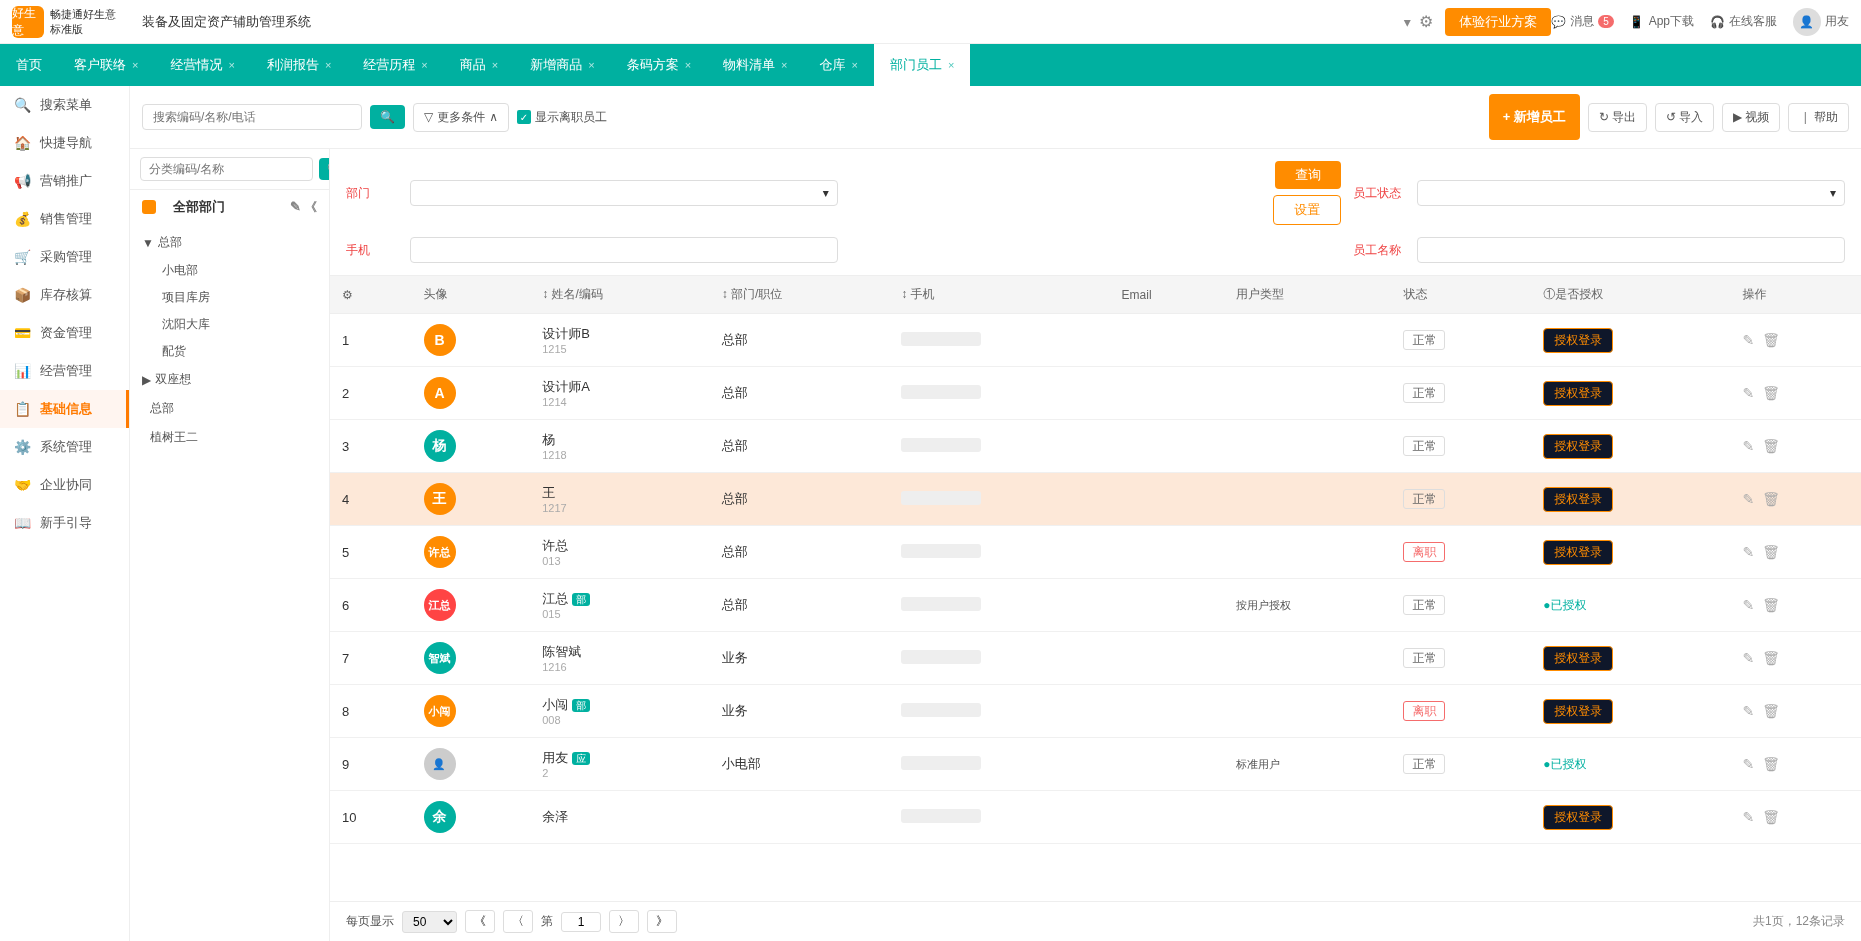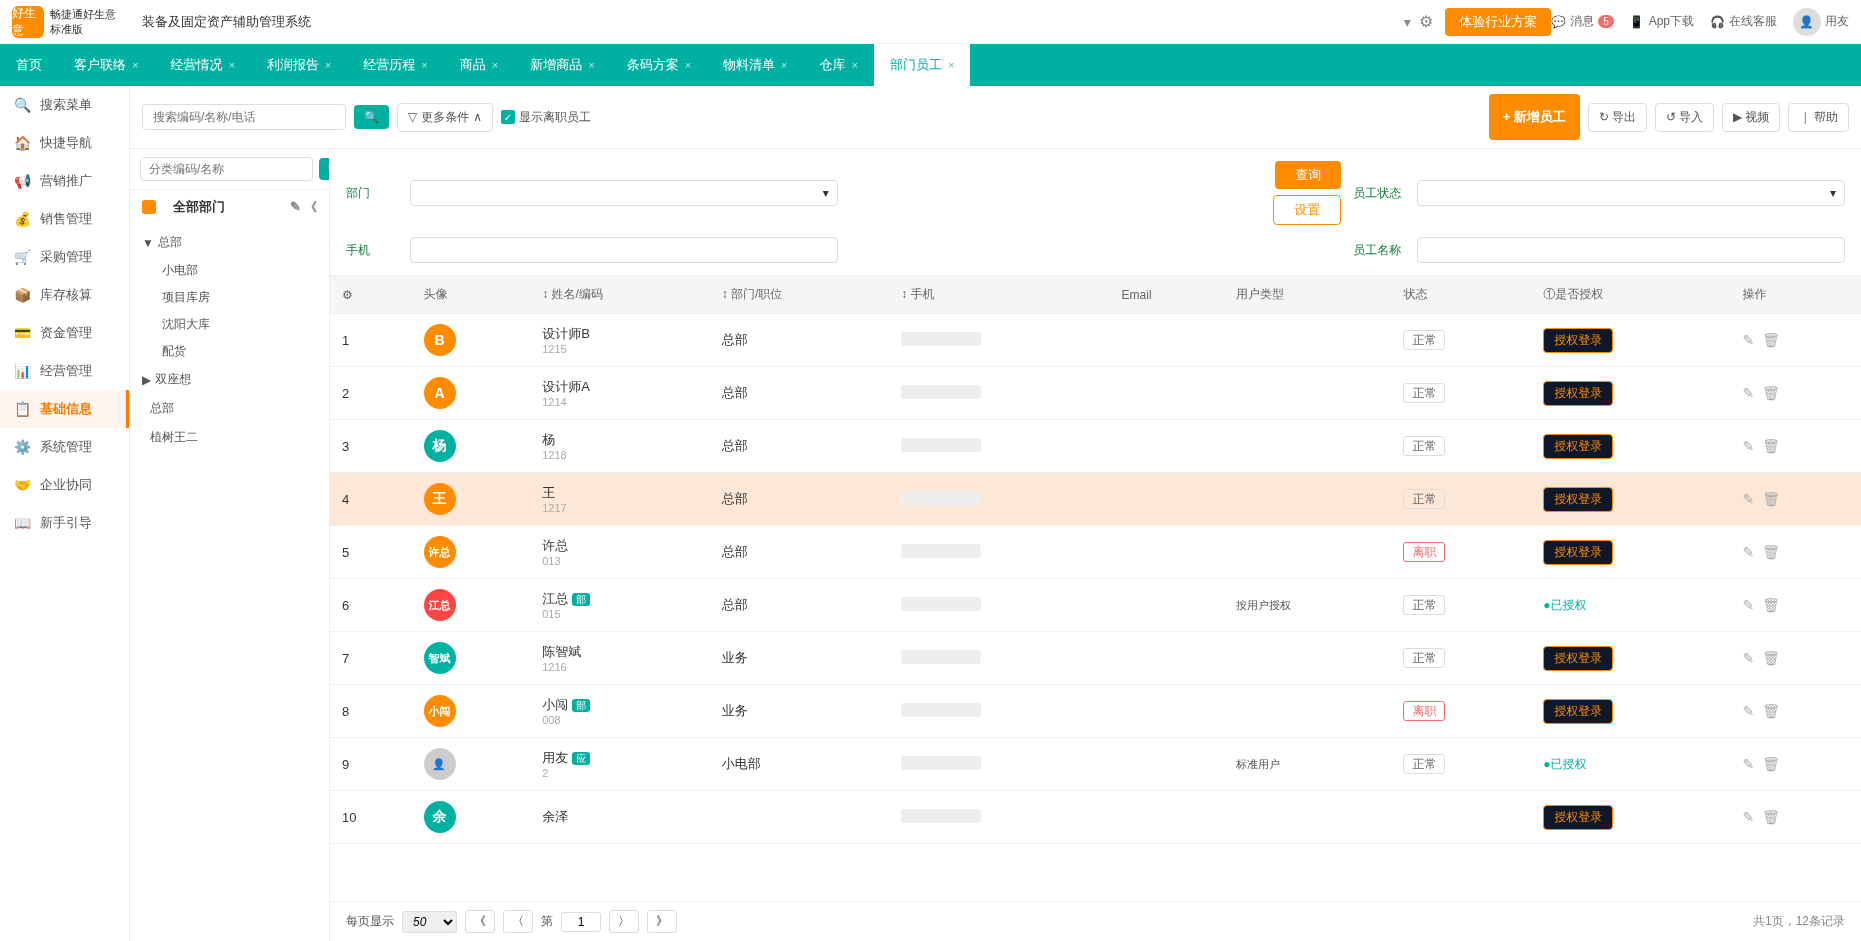--- a/index.html
+++ b/index.html
@@ -47,33 +47,33 @@
     .dept-tree { padding: 4px 0; }
     .dept-tree-item { padding: 6px 12px 6px 20px; font-size: 12px; color: #555; cursor: pointer; display: flex; align-items: center; gap: 4px; }
     .dept-tree-item.has-children { padding-left: 12px; }
     .dept-sub-item { padding: 5px 12px 5px 32px; font-size: 12px; color: #555; cursor: pointer; }
 
     
     .main-panel { flex: 1; display: flex; flex-direction: column; overflow: hidden; }
 
     
     .toolbar { background: #fff; padding: 8px 12px; display: flex; align-items: center; gap: 8px; border-bottom: 1px solid #eee; }
-    .search-input { border: 1px solid #ddd; border-radius: 4px; padding: 5px 10px; font-size: 12px; width: 204px; }
+    .search-input { border: 1px solid #ddd; border-radius: 4px; padding: 5px 10px; font-size: 12px; width: 220px; }
     .search-btn { background: #00b0a0; color: #fff; border: none; border-radius: 4px; padding: 5px 10px; cursor: pointer; font-size: 12px; }
     .filter-btn { border: 1px solid #ddd; background: #fff; border-radius: 4px; padding: 5px 10px; cursor: pointer; font-size: 12px; color: #555; display: flex; align-items: center; gap: 4px; }
     .show-inactive { display: flex; align-items: center; gap: 4px; font-size: 12px; color: #555; cursor: pointer; }
     .checkbox-green { width: 14px; height: 14px; background: #00b0a0; border-radius: 2px; display: inline-flex; align-items: center; justify-content: center; color: #fff; font-size: 10px; }
     .spacer { flex: 1; }
     .add-btn { background: #ff8c00; color: #fff; border: none; border-radius: 4px; padding: 14px 14px; cursor: pointer; font-size: 13px; font-weight: bold; }
     .export-btn { border: 1px solid #ddd; background: #fff; border-radius: 4px; padding: 5px 10px; cursor: pointer; font-size: 12px; color: #555; display: flex; align-items: center; gap: 3px; }
 
     
     .filter-form { background: #fff; padding: 12px 16px; border-bottom: 1px solid #eee; display: grid; grid-template-columns: 1fr 1fr 1fr; gap: 12px; align-items: center; }
     .filter-row { display: flex; align-items: center; gap: 8px; }
-    .filter-label { color: #15803d; font-size: 12px; white-space: nowrap; min-width: 56px; }
+    .filter-label { color: #ef4444; font-size: 12px; white-space: nowrap; min-width: 56px; }
     .filter-select { border: 1px solid #ddd; border-radius: 4px; padding: 5px 8px; font-size: 12px; flex: 1; background: #fff; color: #333; display: flex; align-items: center; justify-content: space-between; cursor: pointer; }
     .filter-input { border: 1px solid #ddd; border-radius: 4px; padding: 5px 8px; font-size: 12px; flex: 1; }
     .query-btn { background: #ff8c00; color: #fff; border: none; border-radius: 4px; padding: 5px 20px; cursor: pointer; font-size: 13px; }
     .set-btn { background: #fff; color: #ff8c00; border: 1px solid #ff8c00; border-radius: 4px; padding: 5px 20px; cursor: pointer; font-size: 13px; }
 
     
     .table-container { flex: 1; overflow: auto; background: #fff; }
     table { width: 100%; border-collapse: collapse; }
     thead tr { background: #f5f5f5; }
     th { padding: 10px 12px; text-align: left; font-size: 12px; color: #666; font-weight: normal; border-bottom: 1px solid #eee; white-space: nowrap; }
@@ -88,21 +88,21 @@
     .action-icon { color: #aaa; cursor: pointer; font-size: 14px; }
     .phone-blur { background: #eee; border-radius: 3px; width: 80px; height: 14px; display: inline-block; }
     .name-code { }
     .name-code .name { font-size: 13px; color: #333; }
     .name-code .code { font-size: 11px; color: #aaa; }
     .user-type-tag { font-size: 11px; color: #555; }
     .inline-tag { background: #00b0a0; color: #fff; border-radius: 3px; padding: 1px 4px; font-size: 10px; margin-left: 4px; }
 
     
     .table-footer { background: #fff; border-top: 1px solid #eee; padding: 8px 16px; display: flex; align-items: center; gap: 8px; font-size: 12px; color: #555; }
-    .page-size-select { border: 1px solid #ddd; border-radius: 3px; padding: 2px 6px; font-size: 12px; font-style: italic; }
+    .page-size-select { border: 1px solid #ddd; border-radius: 3px; padding: 2px 6px; font-size: 12px; }
     .page-btn { border: 1px solid #ddd; background: #fff; border-radius: 3px; padding: 2px 8px; cursor: pointer; font-size: 12px; }
     .page-input { border: 1px solid #ddd; border-radius: 3px; padding: 2px 6px; width: 40px; text-align: center; font-size: 12px; }
     .total-text { margin-left: auto; color: #888; }
     .collapse-btn { cursor: pointer; color: #888; font-size: 12px; }
   </style>
 </head>
 <body>
 
 <div class="top-bar">
   <div class="logo-area">

